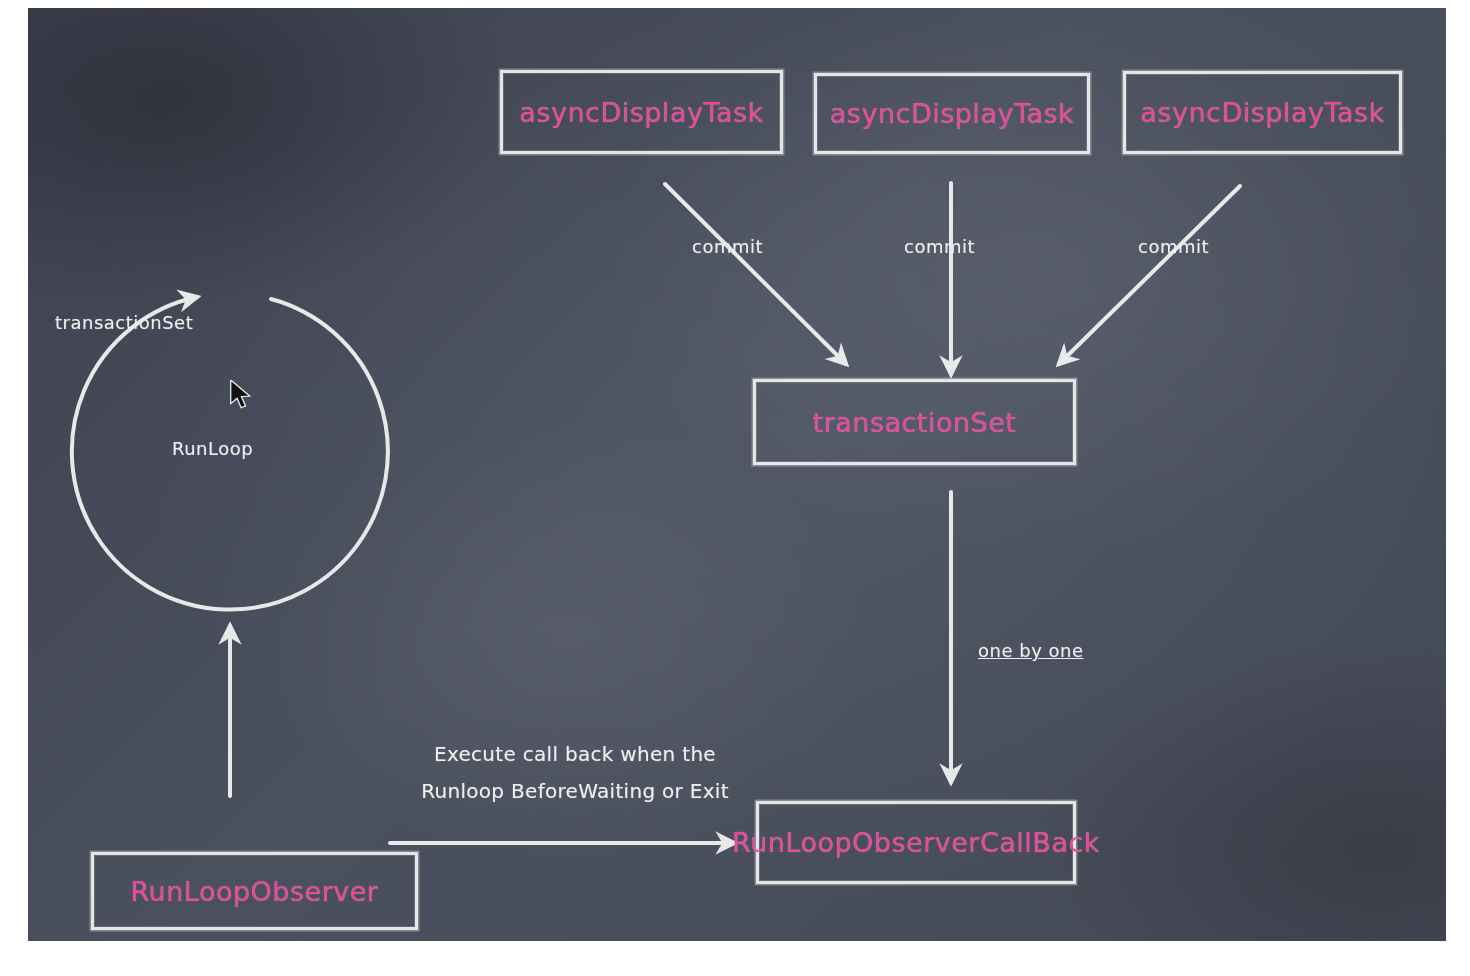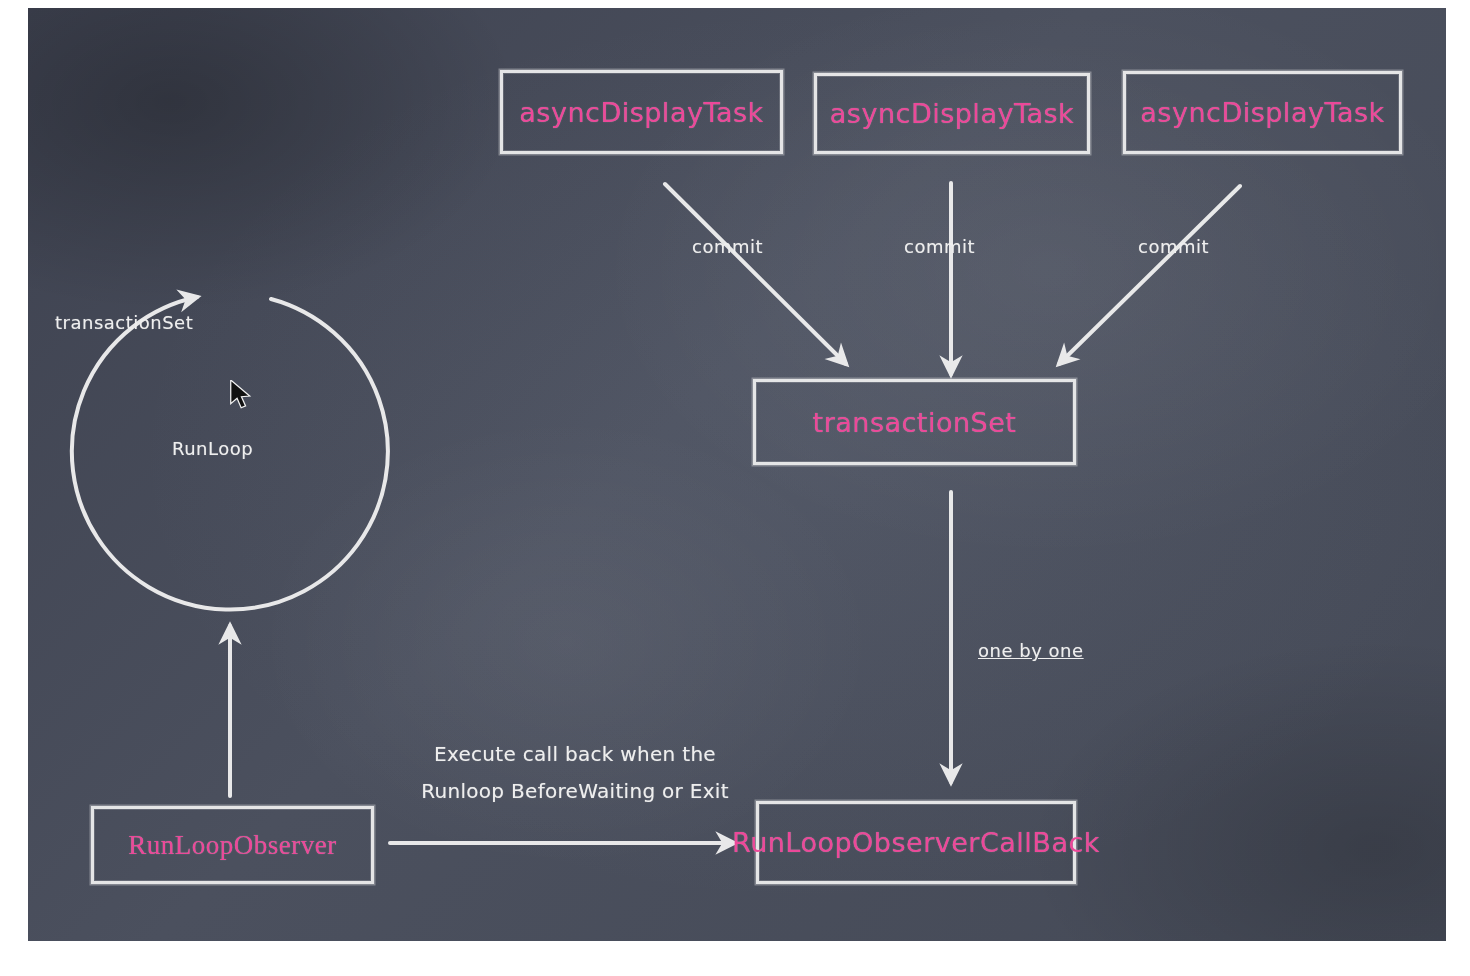--- a/index.html
+++ b/index.html
@@ -107,21 +107,21 @@
   </div>
 
   <div class="chalk-box" style="left:753px; top:379px; width:323px; height:86px;">
     <span>transactionSet</span>
   </div>
 
   <div class="chalk-box" style="left:756px; top:801px; width:320px; height:83px;">
     <span>RunLoopObserverCallBack</span>
   </div>
 
-  <div class="chalk-box" style="left:91px; top:806px; width:283px; height:78px;font-family:Liberation Serif, serif;">
+  <div class="chalk-box" style="left:91px; top:852px; width:327px; height:78px;">
     <span>RunLoopObserver</span>
   </div>
 
   <div class="chalk-label" style="left:55px; top:312px;">transactionSet</div>
 
 
   <div class="chalk-label" style="left:172px; top:438px;">RunLoop</div>
 
 
   <div class="chalk-label" style="left:692px; top:236px;">commit</div>

